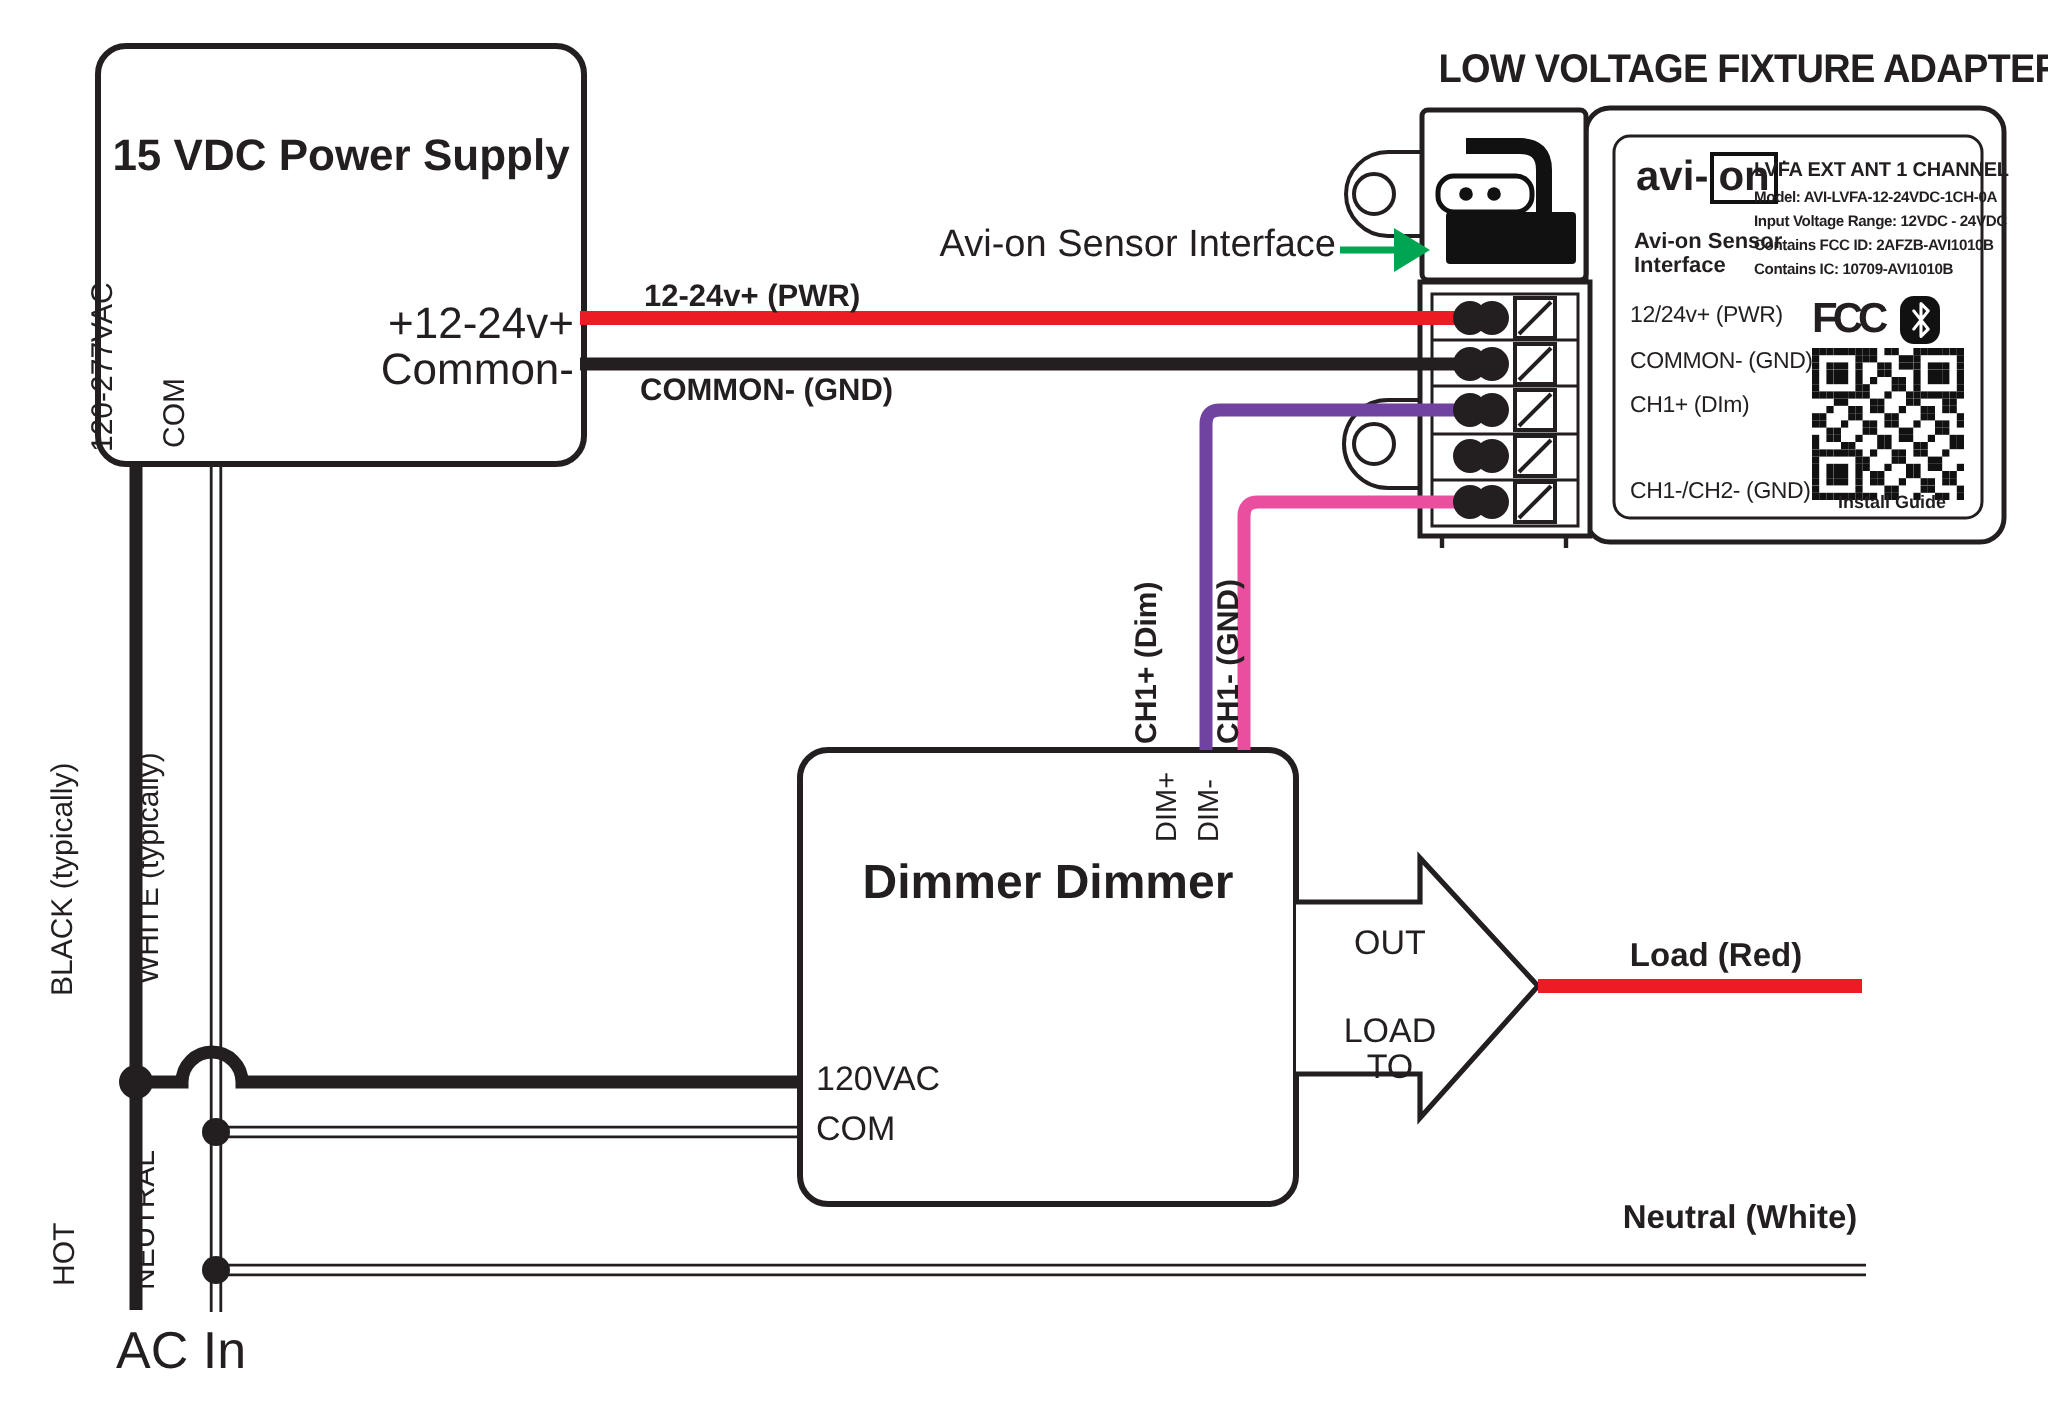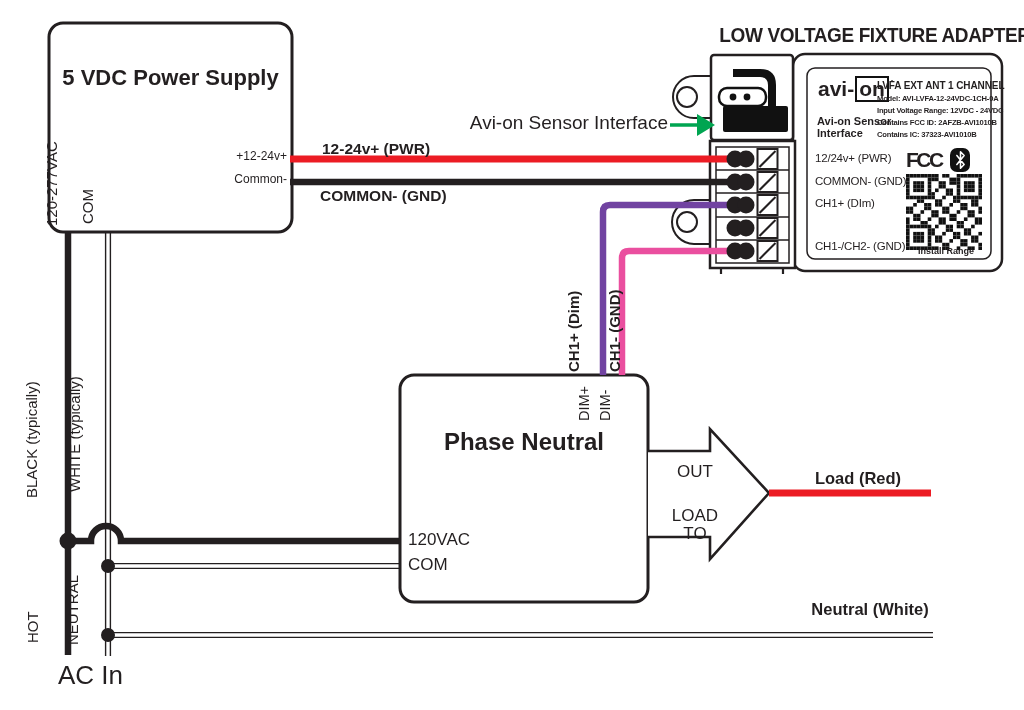--- a/index.html
+++ b/index.html
@@ -9,21 +9,21 @@
   .lbl{position:absolute;white-space:nowrap;color:var(--ink,#231f20);}
   .b{font-weight:bold;}
   .ctr{text-align:center;}
   .rt{text-align:right;}
   .vt{position:absolute;white-space:nowrap;line-height:18px;font-size:15px;
       transform-origin:0 100%;transform:rotate(-90deg);color:var(--ink,#231f20);}
   .heading{font-size:20px;font-weight:bold;letter-spacing:-0.4px;transform:scaleX(0.95);transform-origin:center;}
   .pstitle{font-size:22px;font-weight:bold;}
   .dimtitle{font-size:24px;font-weight:bold;}
   .wlabel{font-size:15.5px;font-weight:bold;}
-  .io{font-size:12px;}
+  .io{font-size:22px;}
   .din{font-size:17px;}
   .outword{font-size:17px;line-height:22px;font-weight:normal;}
   .acin{font-size:26px;}
   .panel-small{font-size:7.6px;font-weight:bold;letter-spacing:-0.2px;}
   .panel-prod{font-size:10px;font-weight:bold;letter-spacing:-0.1px;}
   .brand{font-size:11px;font-weight:bold;line-height:12px;}
   .term{font-size:11.5px;font-weight:normal;letter-spacing:-0.2px;}
   .install{font-size:9px;font-weight:bold;}
   .avion-logo{position:absolute;display:flex;align-items:center;font-weight:bold;font-size:21px;letter-spacing:0;}
   .avion-logo .onbox{border:2.2px solid #111;padding:0 2px;margin-left:1px;line-height:22px;}
@@ -121,21 +121,21 @@
     </g>
 
     <g>
       <line x1="670" y1="125" x2="699" y2="125" style="stroke:var(--green)" stroke-width="3.5"></line>
       <polygon points="697,114 697,136 715,125" style="fill:var(--green)"></polygon>
     </g>
   </svg>
 
   <div class="lbl heading ctr" style="left:712px;top:24px;width:292px;">LOW VOLTAGE FIXTURE ADAPTER</div>
 
-  <div class="lbl pstitle ctr" style="left:49px;top:65px;width:243px;">5 VDC Power Supply</div>
+  <div class="lbl pstitle ctr" style="left:49px;top:65px;width:243px;">15 VDC Power Supply</div>
 
   <div class="vt" style="left:61px;top:208px;">120-277VAC</div>
   <div class="vt" style="left:97px;top:206px;">COM</div>
 
   <div class="lbl io rt" style="left:187px;top:149px;width:100px;">+12-24v+</div>
   <div class="lbl io rt" style="left:187px;top:172px;width:100px;">Common-</div>
 
   <div class="lbl wlabel" style="left:322px;top:140px;">12-24v+ (PWR)</div>
   <div class="lbl wlabel" style="left:320px;top:187px;">COMMON- (GND)</div>
 
@@ -146,21 +146,21 @@
       <span class="onbox">on</span>
       <span class="tm">·</span>
   </div>
   <div class="lbl brand" style="left:817px;top:115px;">Avi-on Sensor</div>
   <div class="lbl brand" style="left:817px;top:127px;">Interface</div>
 
   <div class="lbl panel-prod" style="left:877px;top:80px;">LVFA EXT ANT 1 CHANNEL</div>
   <div class="lbl panel-small" style="left:877px;top:94px;">Model: AVI-LVFA-12-24VDC-1CH-0A</div>
   <div class="lbl panel-small" style="left:877px;top:106px;">Input Voltage Range: 12VDC - 24VDC</div>
   <div class="lbl panel-small" style="left:877px;top:118px;">Contains FCC ID: 2AFZB-AVI1010B</div>
-  <div class="lbl panel-small" style="left:877px;top:130px;">Contains IC: 37323-AVI1010B</div>
+  <div class="lbl panel-small" style="left:877px;top:130px;">Contains IC: 10709-AVI1010B</div>
 
   <div class="lbl term" style="left:815px;top:152px;">12/24v+ (PWR)</div>
   <div class="lbl term" style="left:815px;top:175px;">COMMON- (GND)</div>
   <div class="lbl term" style="left:815px;top:197px;">CH1+ (DIm)</div>
   <div class="lbl term" style="left:815px;top:240px;">CH1-/CH2- (GND)</div>
 
   <div class="lbl fccmark" style="left:906px;top:148px;">FCC</div>
   <div class="btchip" style="left:950px;top:148px;">
     <svg width="11" height="20" viewBox="0 0 10 22">
       <path d="M1,6 L9,16 L5,20 L5,2 L9,6 L1,16" fill="none" stroke="#fff" stroke-width="1.7" stroke-linejoin="round" stroke-linecap="round"></path>
@@ -393,28 +393,28 @@
         <rect x="21.7" y="72.4" width="3.6" height="3.6"></rect>
         <rect x="25.3" y="72.4" width="3.6" height="3.6"></rect>
         <rect x="29.0" y="72.4" width="3.6" height="3.6"></rect>
         <rect x="36.2" y="72.4" width="3.6" height="3.6"></rect>
         <rect x="39.8" y="72.4" width="3.6" height="3.6"></rect>
         <rect x="50.7" y="72.4" width="3.6" height="3.6"></rect>
         <rect x="61.5" y="72.4" width="3.6" height="3.6"></rect>
         <rect x="65.1" y="72.4" width="3.6" height="3.6"></rect>
         <rect x="72.4" y="72.4" width="3.6" height="3.6"></rect>
       </svg></div>
-  <div class="lbl install ctr" style="left:896px;top:246px;width:100px;">Install Range</div>
+  <div class="lbl install ctr" style="left:896px;top:246px;width:100px;">Install Guide</div>
 
   <div class="vt b" style="left:583px;top:354px;">CH1+ (Dim)</div>
   <div class="vt b" style="left:624px;top:354px;">CH1- (GND)</div>
 
   <div class="vt" style="left:593px;top:403px;font-size:14.5px;">DIM+</div>
   <div class="vt" style="left:614px;top:403px;font-size:14.5px;">DIM-</div>
-  <div class="lbl dimtitle ctr" style="left:400px;top:428px;width:248px;">Phase Neutral</div>
+  <div class="lbl dimtitle ctr" style="left:400px;top:428px;width:248px;">Dimmer Dimmer</div>
   <div class="lbl din" style="left:408px;top:530px;">120VAC</div>
   <div class="lbl din" style="left:408px;top:555px;">COM</div>
 
   <div class="lbl outword ctr" style="left:654px;top:461px;width:82px;">OUT</div>
   <div class="lbl outword ctr" style="left:654px;top:483px;width:82px;margin-top:40px;">TO</div>
   <div class="lbl outword ctr" style="left:654px;top:505px;width:82px;">LOAD</div>
 
   <div class="lbl b ctr" style="left:778px;top:469px;width:160px;font-size:16.5px;">Load (Red)</div>
   <div class="lbl b ctr" style="left:790px;top:600px;width:160px;font-size:16.5px;">Neutral (White)</div>
 

